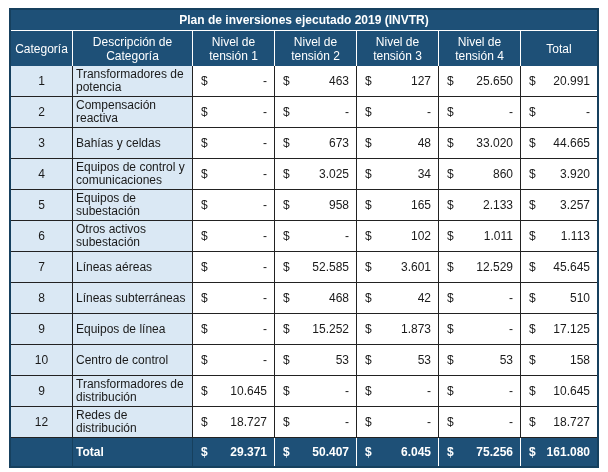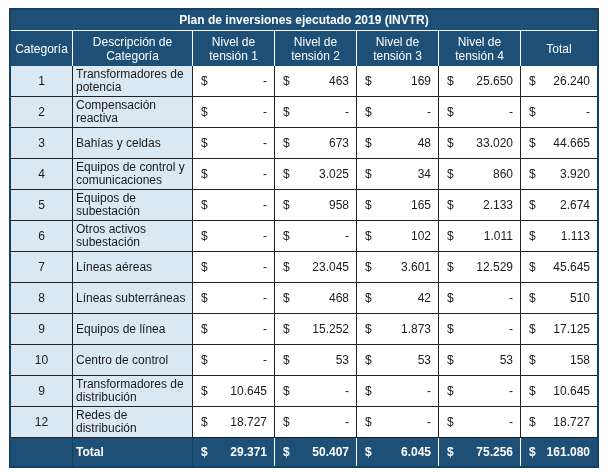--- a/index.html
+++ b/index.html
@@ -143,33 +143,33 @@
     </td>
     <td class="money-cell">
       <div class="money-inner">
         <span>$</span>
         <span>463</span>
       </div>
     </td>
     <td class="money-cell">
       <div class="money-inner">
         <span>$</span>
-        <span>169</span>
+        <span>127</span>
       </div>
     </td>
     <td class="money-cell">
       <div class="money-inner">
         <span>$</span>
         <span>25.650</span>
       </div>
     </td>
     <td class="money-cell">
       <div class="money-inner">
         <span>$</span>
-        <span>26.240</span>
+        <span>20.991</span>
       </div>
     </td>
   </tr>
 
   <tr>
     <td class="cat-cell">2</td>
     <td class="desc-cell">Compensación reactiva</td>
     <td class="money-cell">
       <div class="money-inner">
         <span>$</span>
@@ -295,21 +295,21 @@
     </td>
     <td class="money-cell">
       <div class="money-inner">
         <span>$</span>
         <span>2.133</span>
       </div>
     </td>
     <td class="money-cell">
       <div class="money-inner">
         <span>$</span>
-        <span>2.674</span>
+        <span>3.257</span>
       </div>
     </td>
   </tr>
 
   <tr>
     <td class="cat-cell">6</td>
     <td class="desc-cell">Otros activos subestación</td>
     <td class="money-cell">
       <div class="money-inner">
         <span>$</span>
@@ -347,21 +347,21 @@
     <td class="desc-cell">Líneas aéreas</td>
     <td class="money-cell">
       <div class="money-inner">
         <span>$</span>
         <span>-</span>
       </div>
     </td>
     <td class="money-cell">
       <div class="money-inner">
         <span>$</span>
-        <span>23.045</span>
+        <span>52.585</span>
       </div>
     </td>
     <td class="money-cell">
       <div class="money-inner">
         <span>$</span>
         <span>3.601</span>
       </div>
     </td>
     <td class="money-cell">
       <div class="money-inner">

